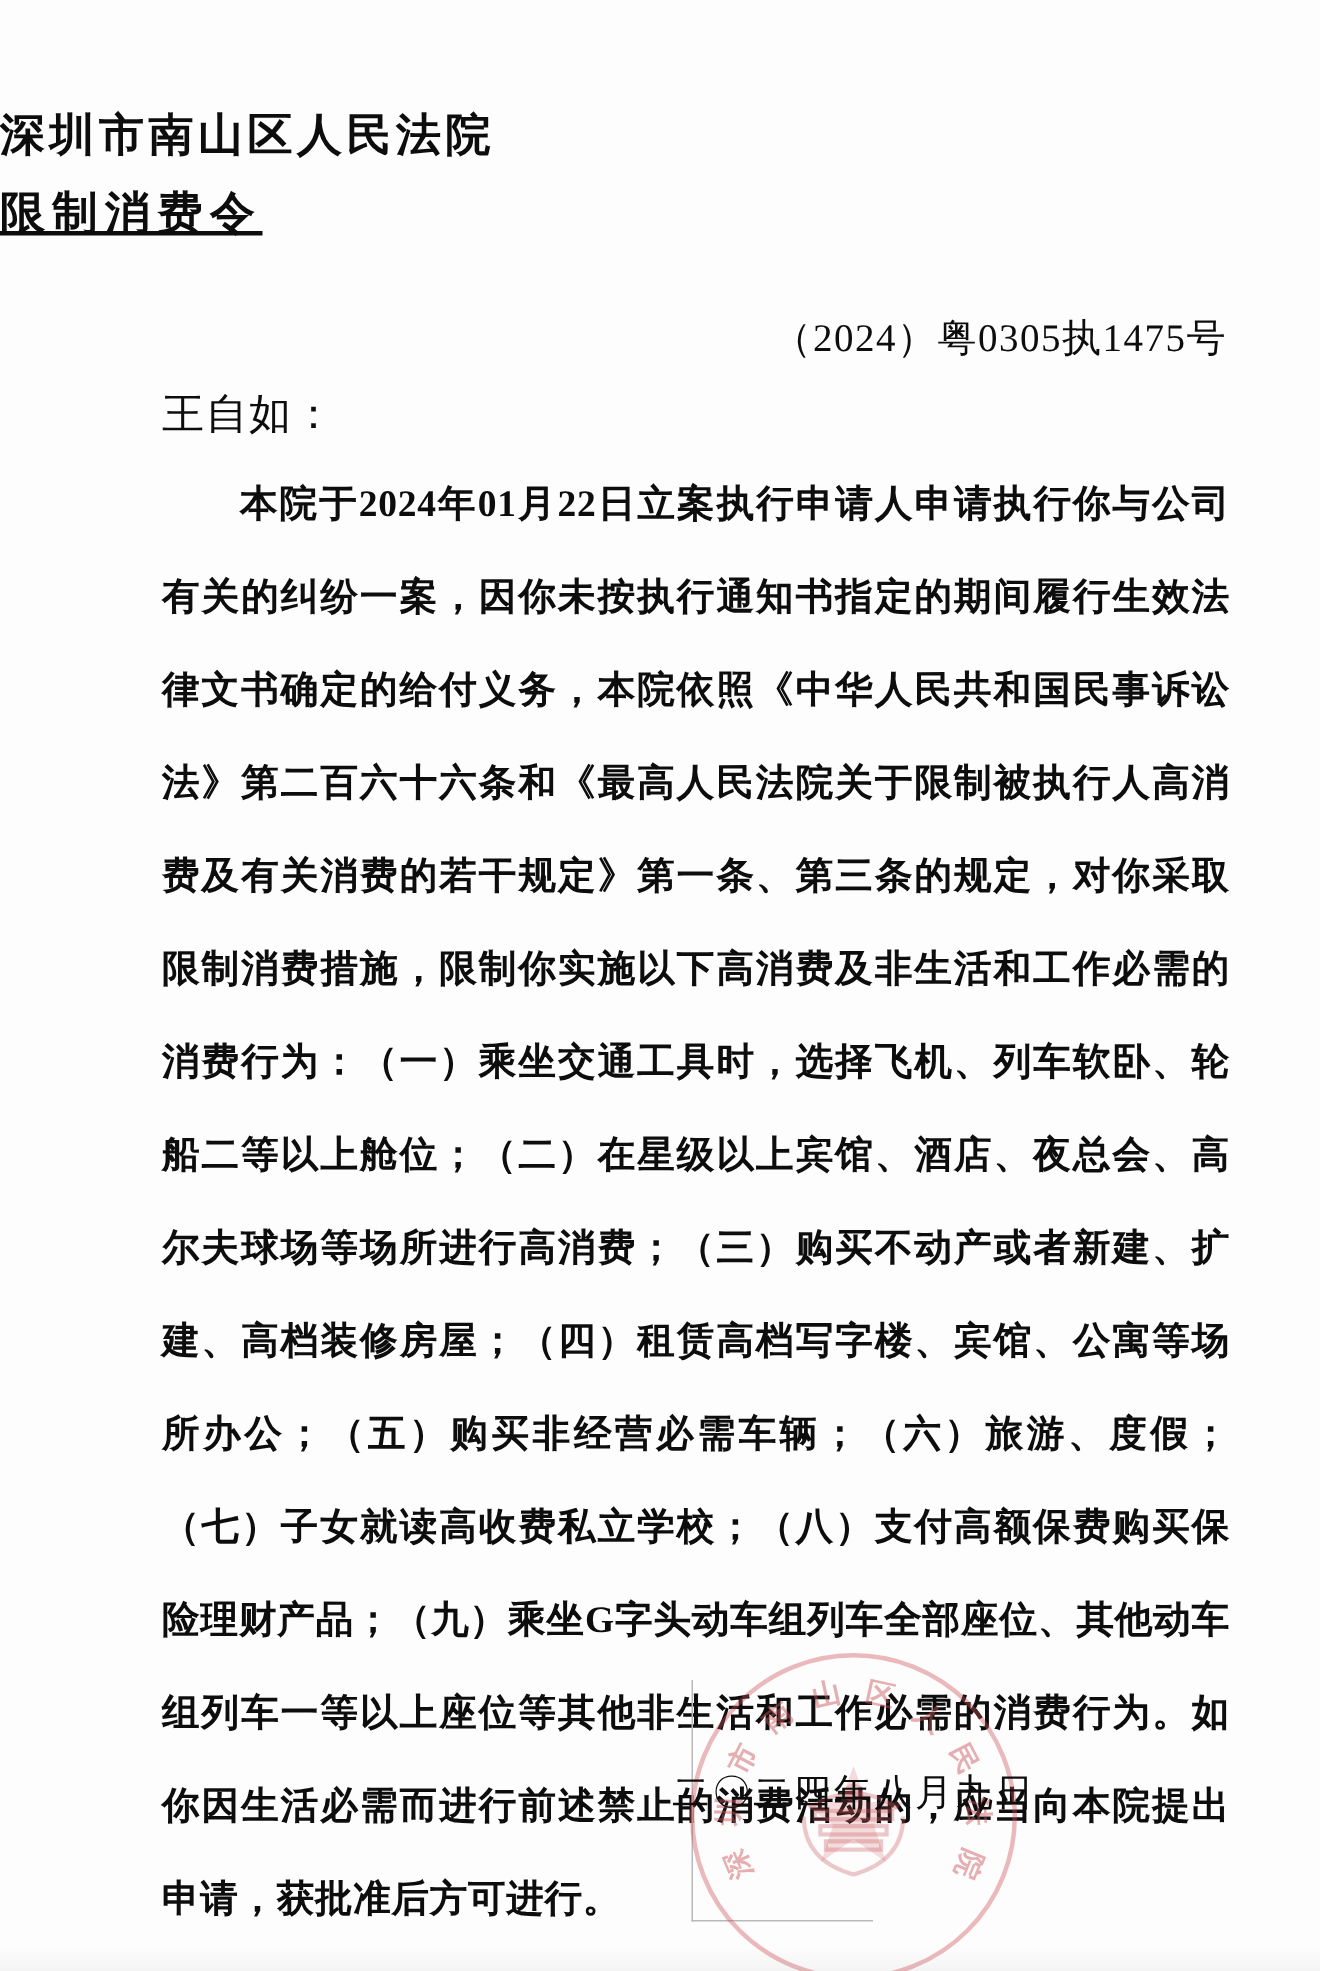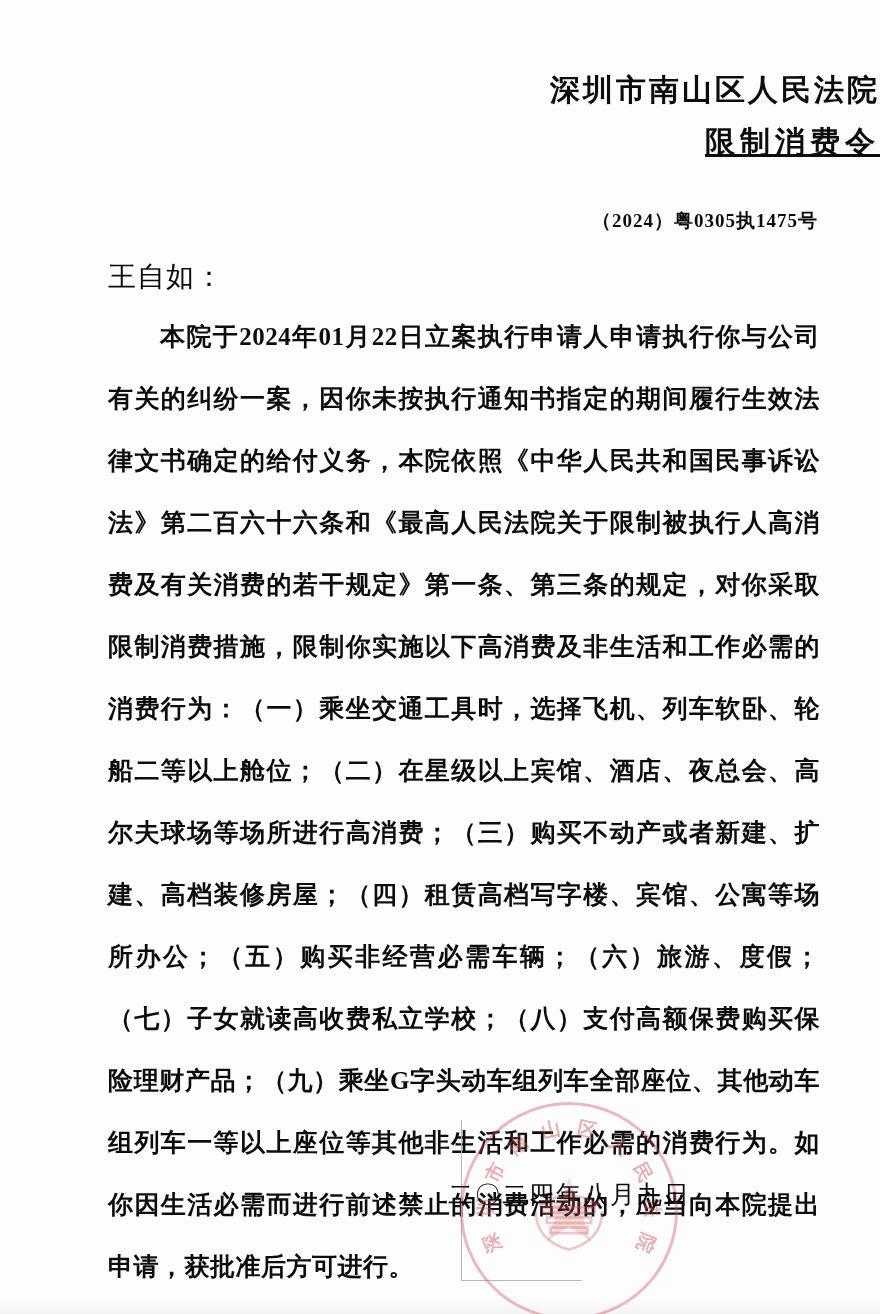--- a/index.html
+++ b/index.html
@@ -27,21 +27,21 @@
     position: absolute;
     left: 0; right: 0; bottom: 0;
     height: 16px;
     background: linear-gradient(to bottom, #fdfdfd 0%, #f4f4f4 100%);
   }
 
   
   .doc-head {
     position: absolute;
     left: 0; right: 0;
-    text-align: right;
+    text-align: left;
   }
   #court-name {
     top: 70px;
     font-size: 30px;
     font-weight: 700;
     letter-spacing: 3px;
     font-family: "DejaVu Serif", "Liberation Serif", serif;
   }
   #doc-title {
     top: 122px;
@@ -50,24 +50,23 @@
     letter-spacing: 5px;
     font-family: "DejaVu Serif", "Liberation Serif", serif;
     text-decoration: underline;
   }
 
   
   #case-number {
     position: absolute;
     top: 208px;
     right: 62px;
-    font-size: 19px;
+    font-size: 26px;
     letter-spacing: 1px;
     white-space: nowrap;
-    font-weight: bold;
   }
 
   
   #body-block {
     position: absolute;
     top: 252px;
     left: 108px;
     width: 712px;
   }
   .addressee {

